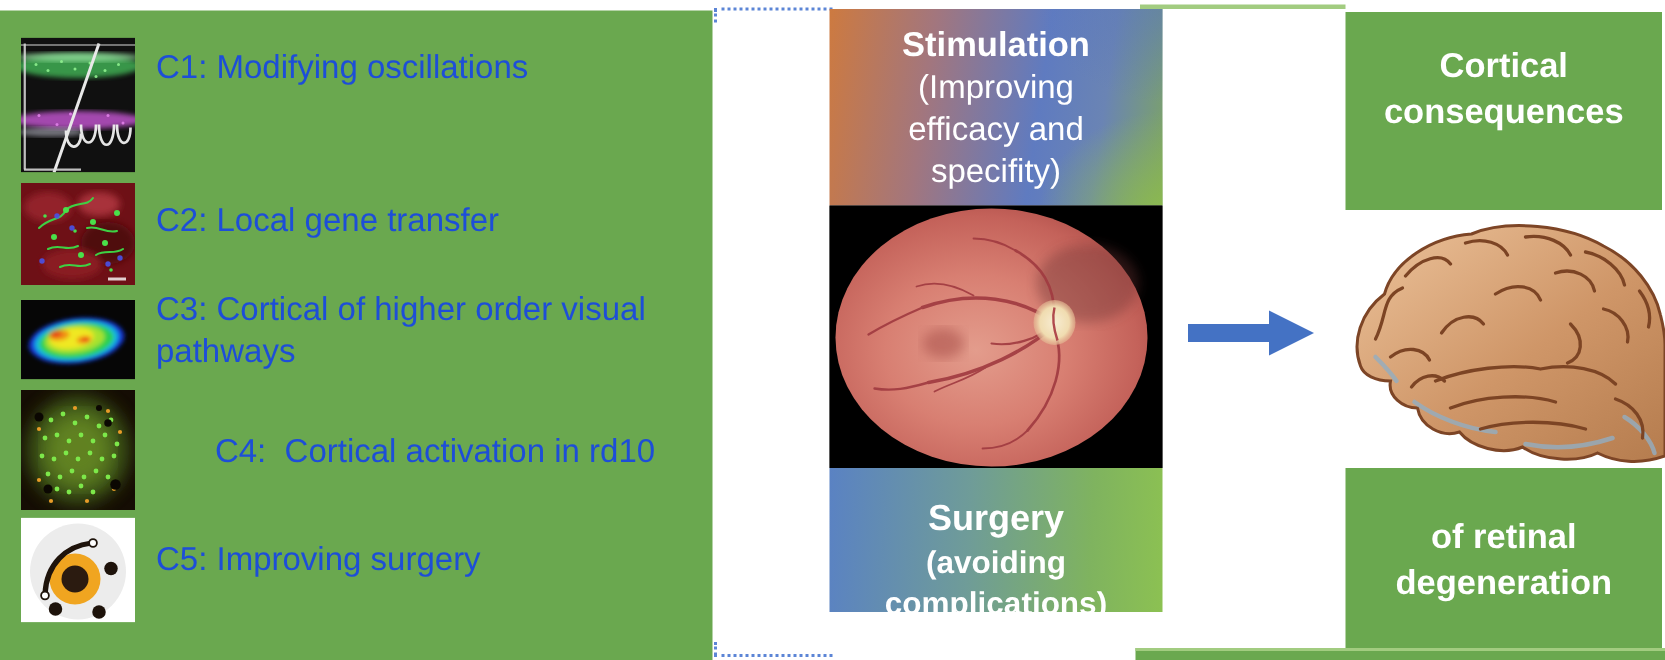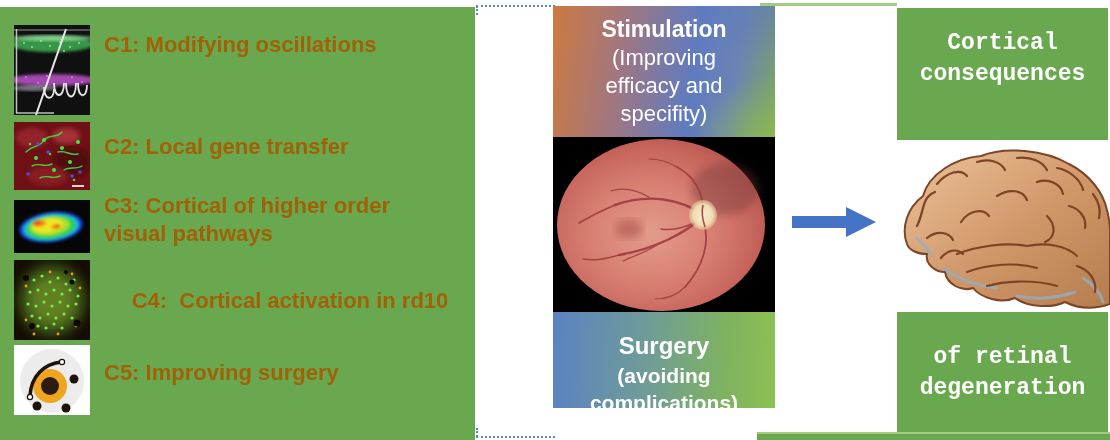--- a/index.html
+++ b/index.html
@@ -6,22 +6,22 @@
   .canvas{position:relative;width:1110px;height:440px;background:#fff;overflow:hidden;
           font-family:"Liberation Sans",sans-serif;}
   .abs{position:absolute;box-sizing:border-box;}
   .green{background:#6aa84f;}
   .wtext{color:#ffffff;}
 
   
   .left-panel{left:0;top:7px;width:475px;height:433px;}
   .thumb{left:14px;width:76px;overflow:hidden;}
   .thumb svg{display:block;}
-  .item-label{left:104px;width:372px;font-size:22px;line-height:28px;color:#a16207;
-              white-space:pre-wrap;font-weight:bold;}
+  .item-label{left:104px;width:372px;font-size:22px;line-height:28px;color:#1d4ed8;
+              white-space:pre-wrap;}
   .label-c3{width:330px;}
 
   
   .stim-box{left:553px;top:6px;width:222px;height:131px;text-align:center;
     background:
       radial-gradient(ellipse 140px 110px at 102% 104%, rgba(141,187,78,0.95) 0%, rgba(141,187,78,0) 62%),
       radial-gradient(ellipse 150px 110px at 104% -4%, rgba(86,116,190,0.55) 0%, rgba(86,116,190,0) 62%),
       linear-gradient(98deg,#cd7a40 0%,#a2767e 30%,#5f7bc0 62%,#6a84b4 80%,#7da464 100%);
     padding-top:8px;}
   .stim-title{font-size:23px;font-weight:bold;line-height:30px;}
@@ -29,21 +29,21 @@
   .fundus{left:553px;top:137px;width:222px;height:175px;background:#000;}
   .surgery-box{left:553px;top:312px;width:222px;height:96px;text-align:center;
     background:linear-gradient(93deg,#5a82c3 0%,#6f9c98 42%,#7fb35f 78%,#8cc152 100%);
     padding-top:18px;}
   .surgery-title{font-size:24px;font-weight:bold;line-height:32px;}
   .surgery-line{font-size:21px;font-weight:600;line-height:27px;}
 
   
   .cortical-box{left:897px;top:8px;width:211px;height:132px;text-align:center;padding-top:20px;}
   .retinal-box{left:897px;top:312px;width:211px;height:121px;text-align:center;padding-top:30px;}
-  .right-line{font-size:23px;font-weight:bold;line-height:31px;font-family:Liberation Mono, monospace;}
+  .right-line{font-size:23px;font-weight:bold;line-height:31px;}
   .brain-wrap{left:897px;top:146px;width:213px;height:166px;overflow:hidden;}
 
   
   .arrow{left:792px;top:206px;width:84px;height:32px;}
 
   
   .top-thin-line{left:760px;top:3px;width:137px;height:3px;background:#a2cc80;}
   .bottom-bar{left:757px;top:432px;width:353px;height:8px;background:#6aa84f;
               border-top:2px solid #a2cc80;}
   .dash-h{height:0;border-top:2px dotted #5c85d6;}

